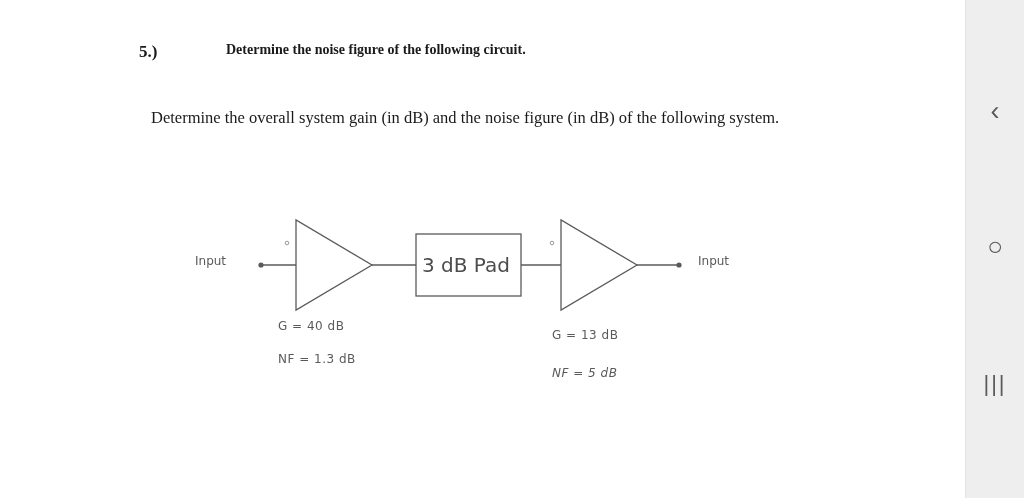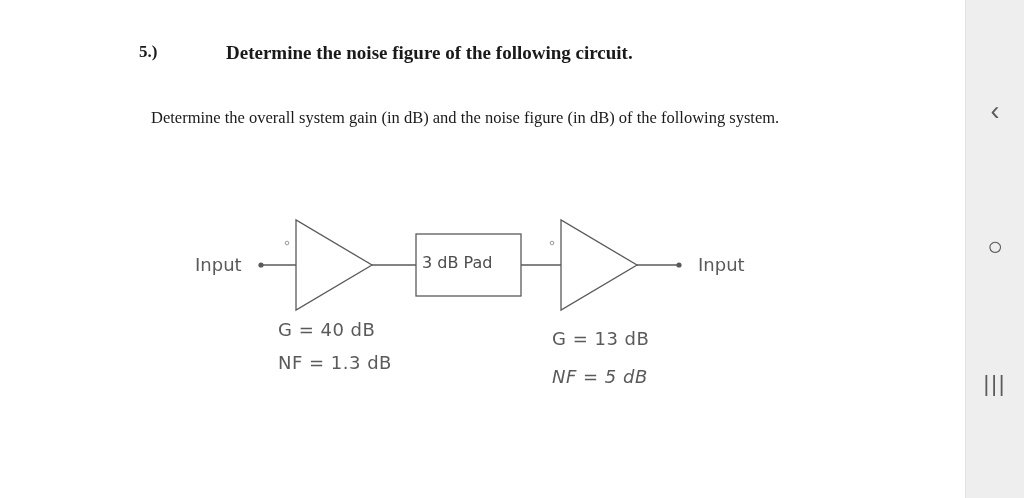--- a/index.html
+++ b/index.html
@@ -48,21 +48,21 @@
     left: 139px;
     top: 42px;
     font-size: 17px;
     font-weight: bold;
     color: #1a1a1a;
   }
   #q-title {
     position: absolute;
     left: 226px;
     top: 42px;
-    font-size: 19px;
+    font-size: 14px;
     font-weight: bold;
     color: #1a1a1a;
   }
   #q-body {
     position: absolute;
     left: 139px;
     top: 106px;
     width: 690px;
     font-size: 16.5px;
     line-height: 23px;
@@ -78,26 +78,26 @@
     top: 185px;
     width: 700px;
     height: 230px;
     font-family: "DejaVu Sans", sans-serif;
   }
   #diagram svg { display: block; }
   .dlabel {
     position: absolute;
     font-family: "DejaVu Sans", sans-serif;
     color: #5a5a5a;
-    font-size: 18px;
+    font-size: 12px;
     white-space: nowrap;
   }
   #label-input { left: 45px; top: 69px; }
   #label-output { left: 548px; top: 69px; }
-  #label-pad { left: 272px; top: 68px; color: #4d4d4d; font-size: 16px; }
+  #label-pad { left: 272px; top: 68px; color: #4d4d4d; font-size: 20px; }
   #amp1-gain { left: 128px; top: 134px; letter-spacing: 0.5px; }
   #amp1-nf   { left: 128px; top: 167px; letter-spacing: 0.5px; }
   #amp2-gain { left: 402px; top: 143px; letter-spacing: 0.5px; }
   #amp2-nf   { left: 402px; top: 181px; letter-spacing: 0.5px; font-style: italic; }
 </style>
 </head>
 <body>
 
 <div id="page">
 

